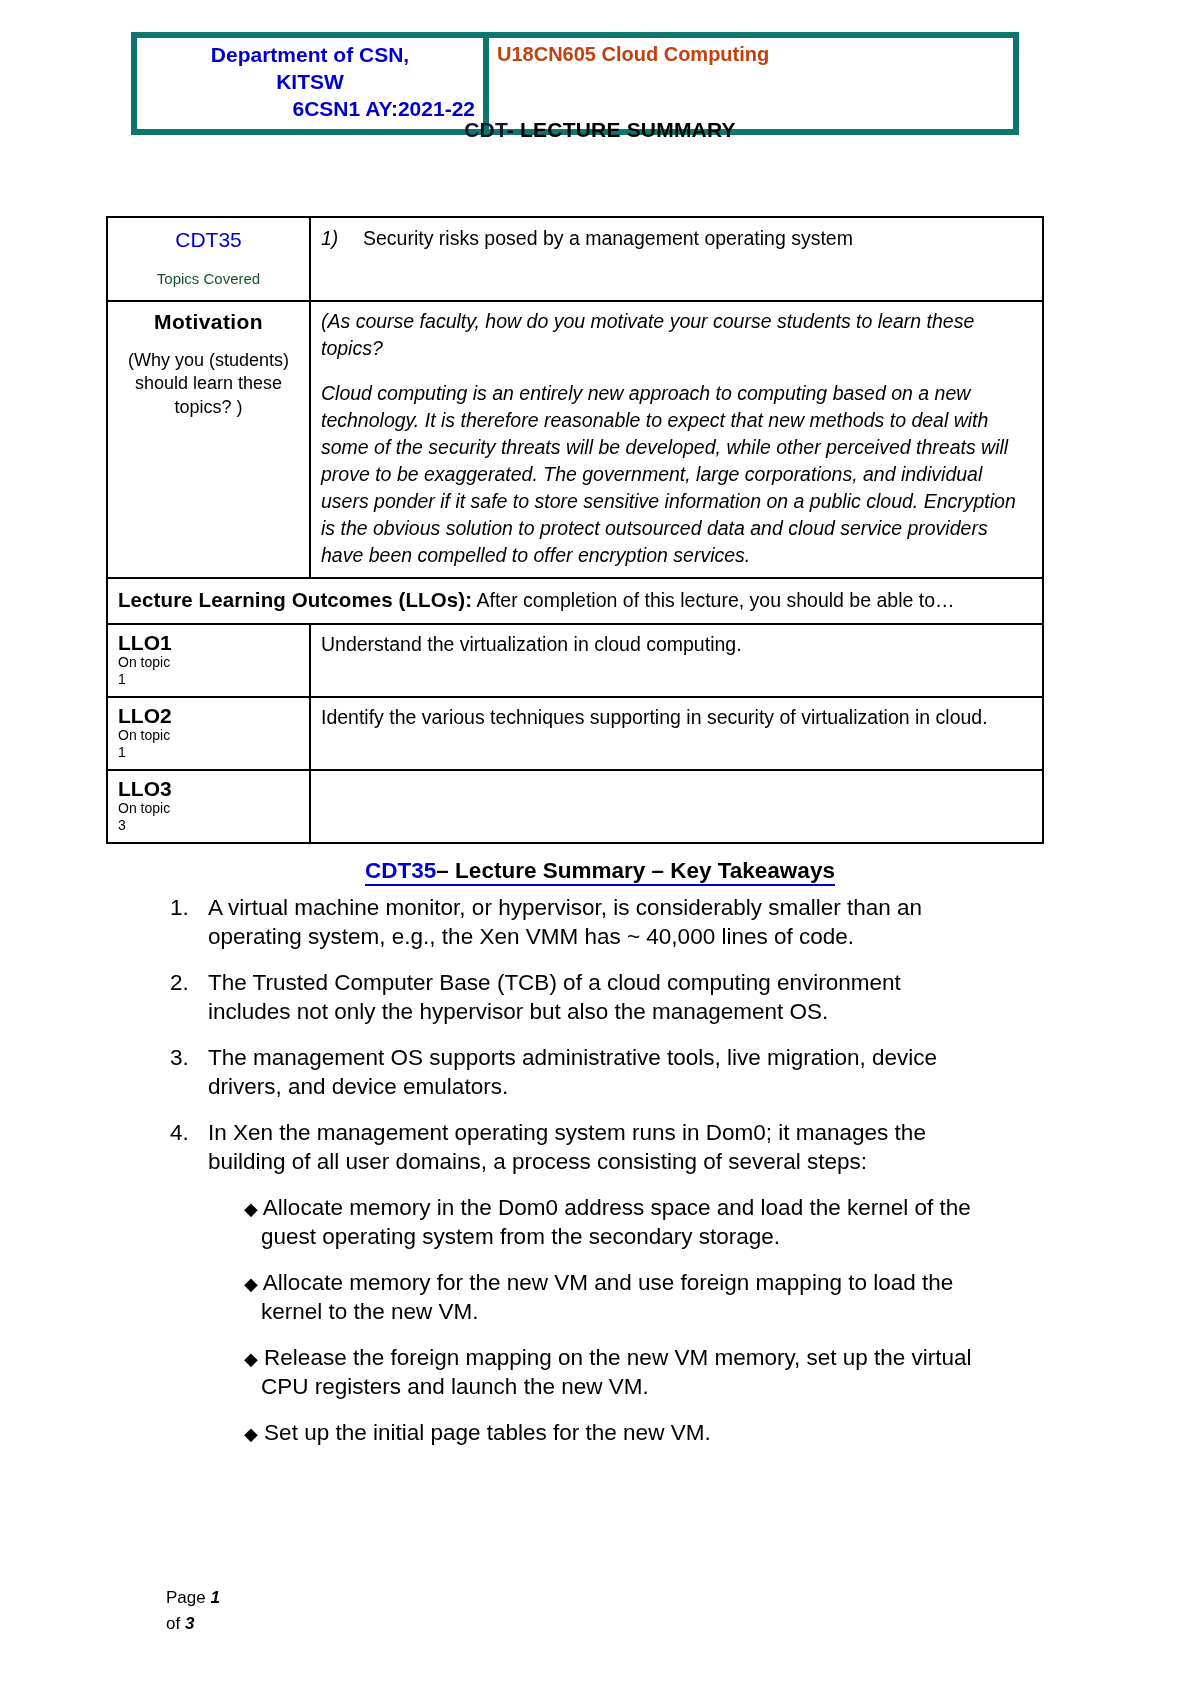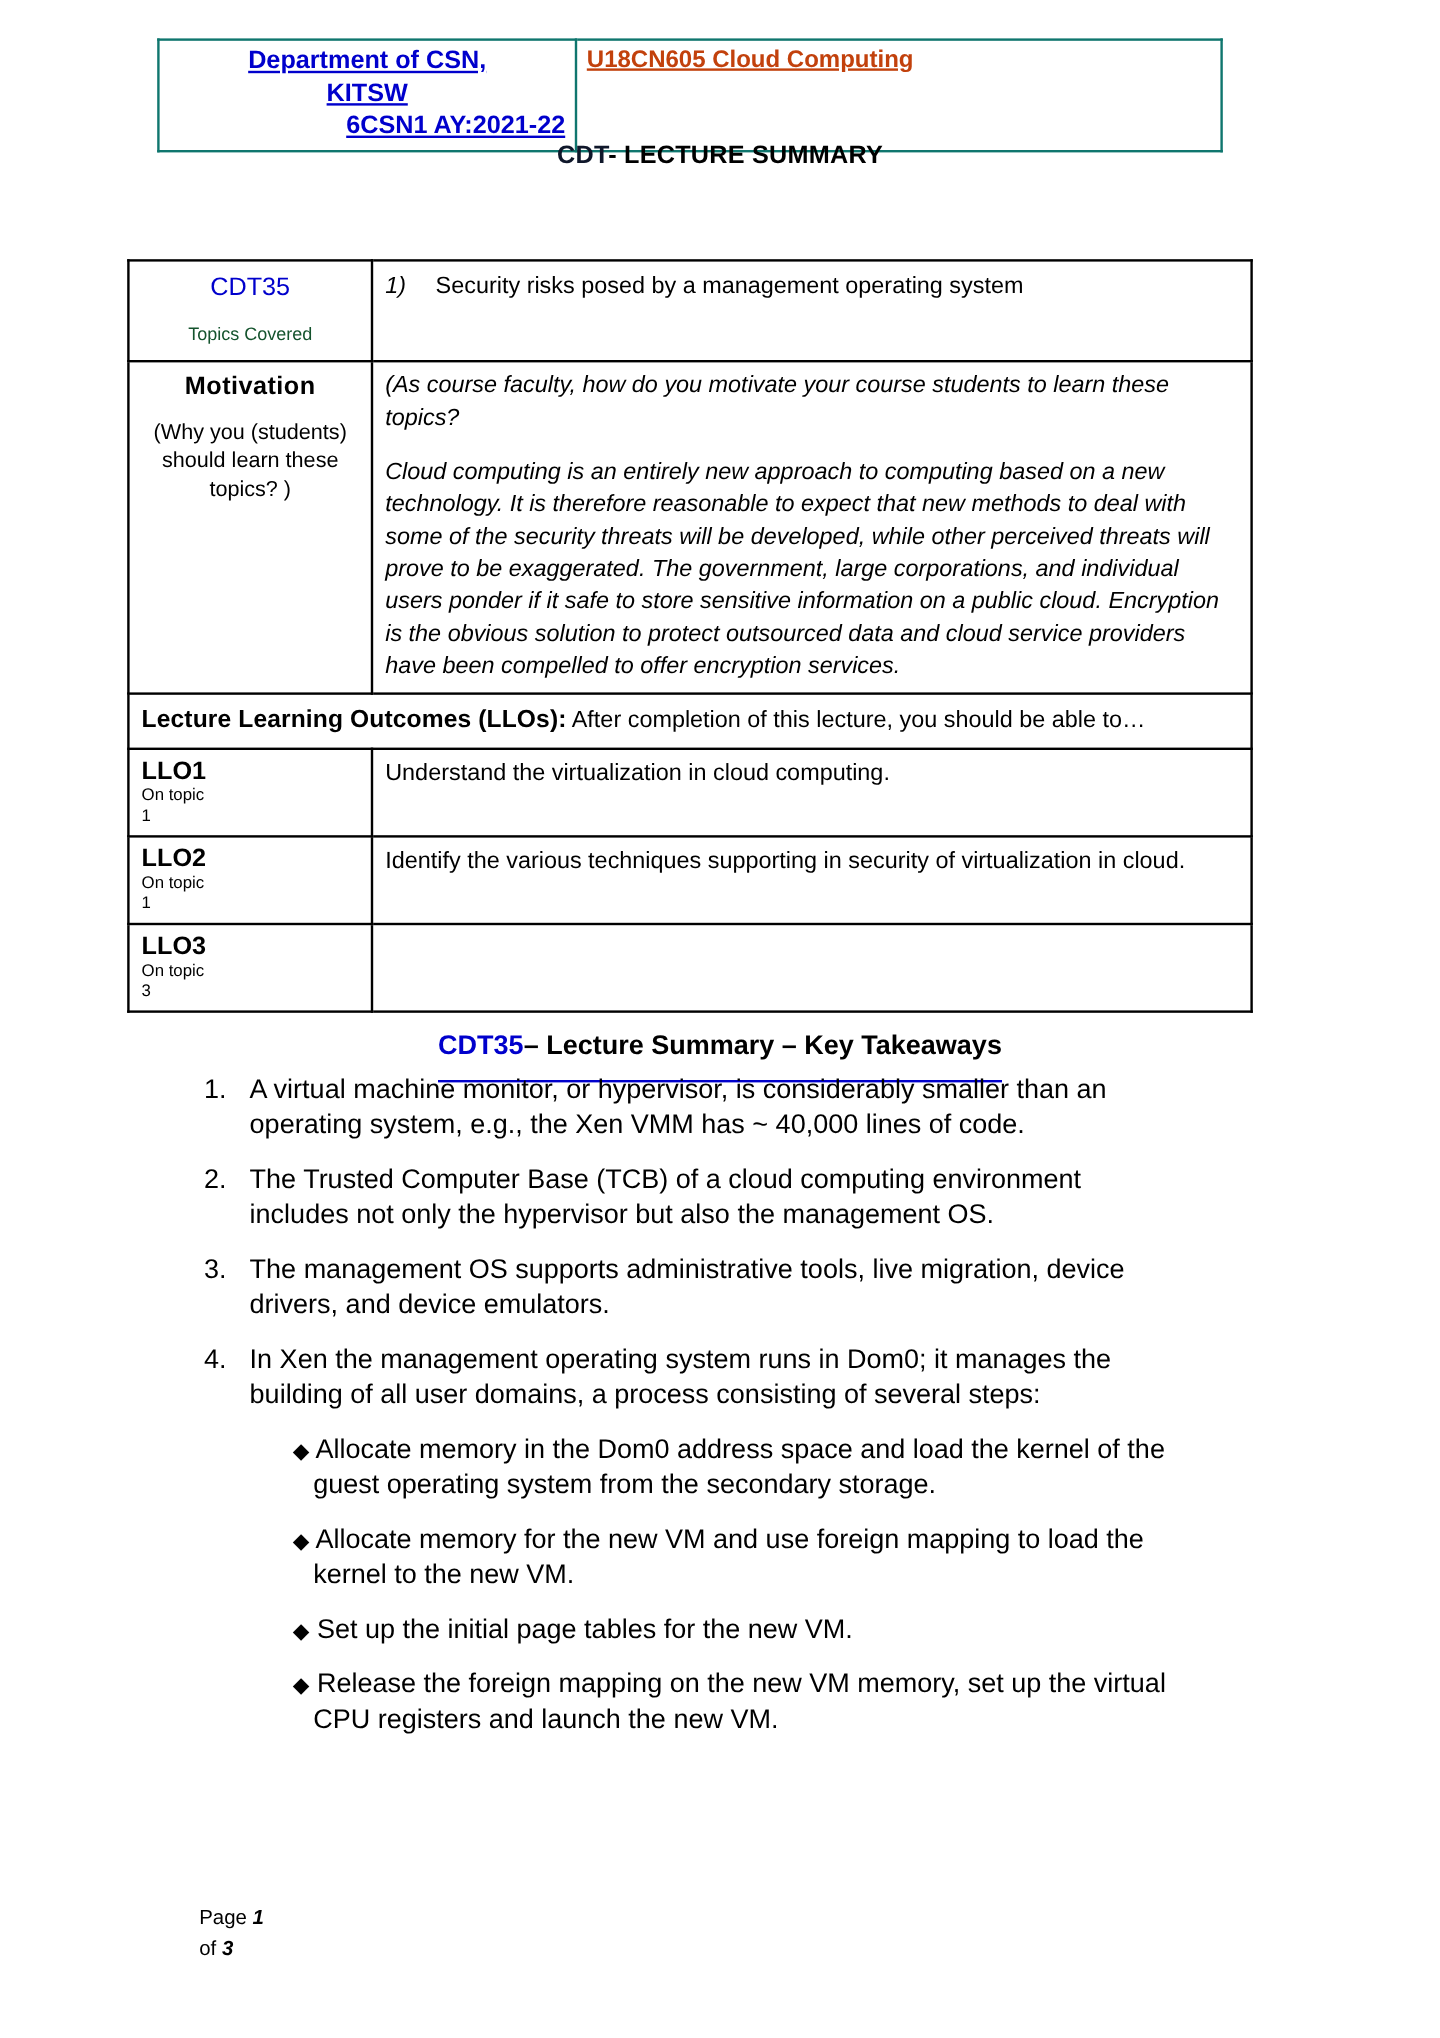--- a/index.html
+++ b/index.html
@@ -25,24 +25,23 @@
   
   .header-table {
     position: absolute;
     left: 131px;
     top: 32px;
     width: 888px;
     border-collapse: collapse;
     table-layout: fixed;
   }
   .header-table td {
-    border: 2px solid #0f766e;
+    border: 6px solid #0f766e;
     padding: 4px 8px 6px 8px;
     vertical-align: top;
-    text-decoration: underline;
   }
   .hdr-left {
     width: 330px;
     text-align: center;
     color: #0000CC;
     font-weight: bold;
     font-size: 21px;
     line-height: 1.28;
   }
   .hdr-left .line-left { text-align: right; padding-left: 16px; }
@@ -159,21 +158,21 @@
     position: absolute;
     left: 0;
     top: 858px;
     width: 1200px;
     text-align: center;
     font-weight: bold;
     font-size: 22.5px;
   }
   .takeaway-title .u {
     border-bottom: 2px solid #0000CC;
-    padding-bottom: 17px;
+    padding-bottom: 1px;
   }
   .takeaway-title .blue { color: #0000CC; }
 
   .takeaways {
     position: absolute;
     left: 170px;
     top: 893px;
     width: 810px;
     font-size: 22.5px;
     line-height: 1.31;
@@ -330,25 +329,25 @@
           <div class="sub-bullet">
             <span class="dia">◆</span>
             <span>Allocate memory in the Dom0 address space and load the kernel of the guest operating system from the secondary storage.</span>
           </div>
           <div class="sub-bullet">
             <span class="dia">◆</span>
             <span>Allocate memory for the new VM and use foreign mapping to load the kernel to the new VM.</span>
           </div>
           <div class="sub-bullet">
             <span class="dia">◆</span>
-            <span>Set up the initial page tables for the new VM.</span>
+            <span>Release the foreign mapping on the new VM memory, set up the virtual CPU registers and launch the new VM.</span>
           </div>
           <div class="sub-bullet">
             <span class="dia">◆</span>
-            <span>Release the foreign mapping on the new VM memory, set up the virtual CPU registers and launch the new VM.</span>
+            <span>Set up the initial page tables for the new VM.</span>
           </div>
         </div>
       </div>
     </div>
 
   </div>
 
   <div class="footer">
     <div class="footer-row">
       <span><span>Page </span><span class="pg-i">1</span></span>

